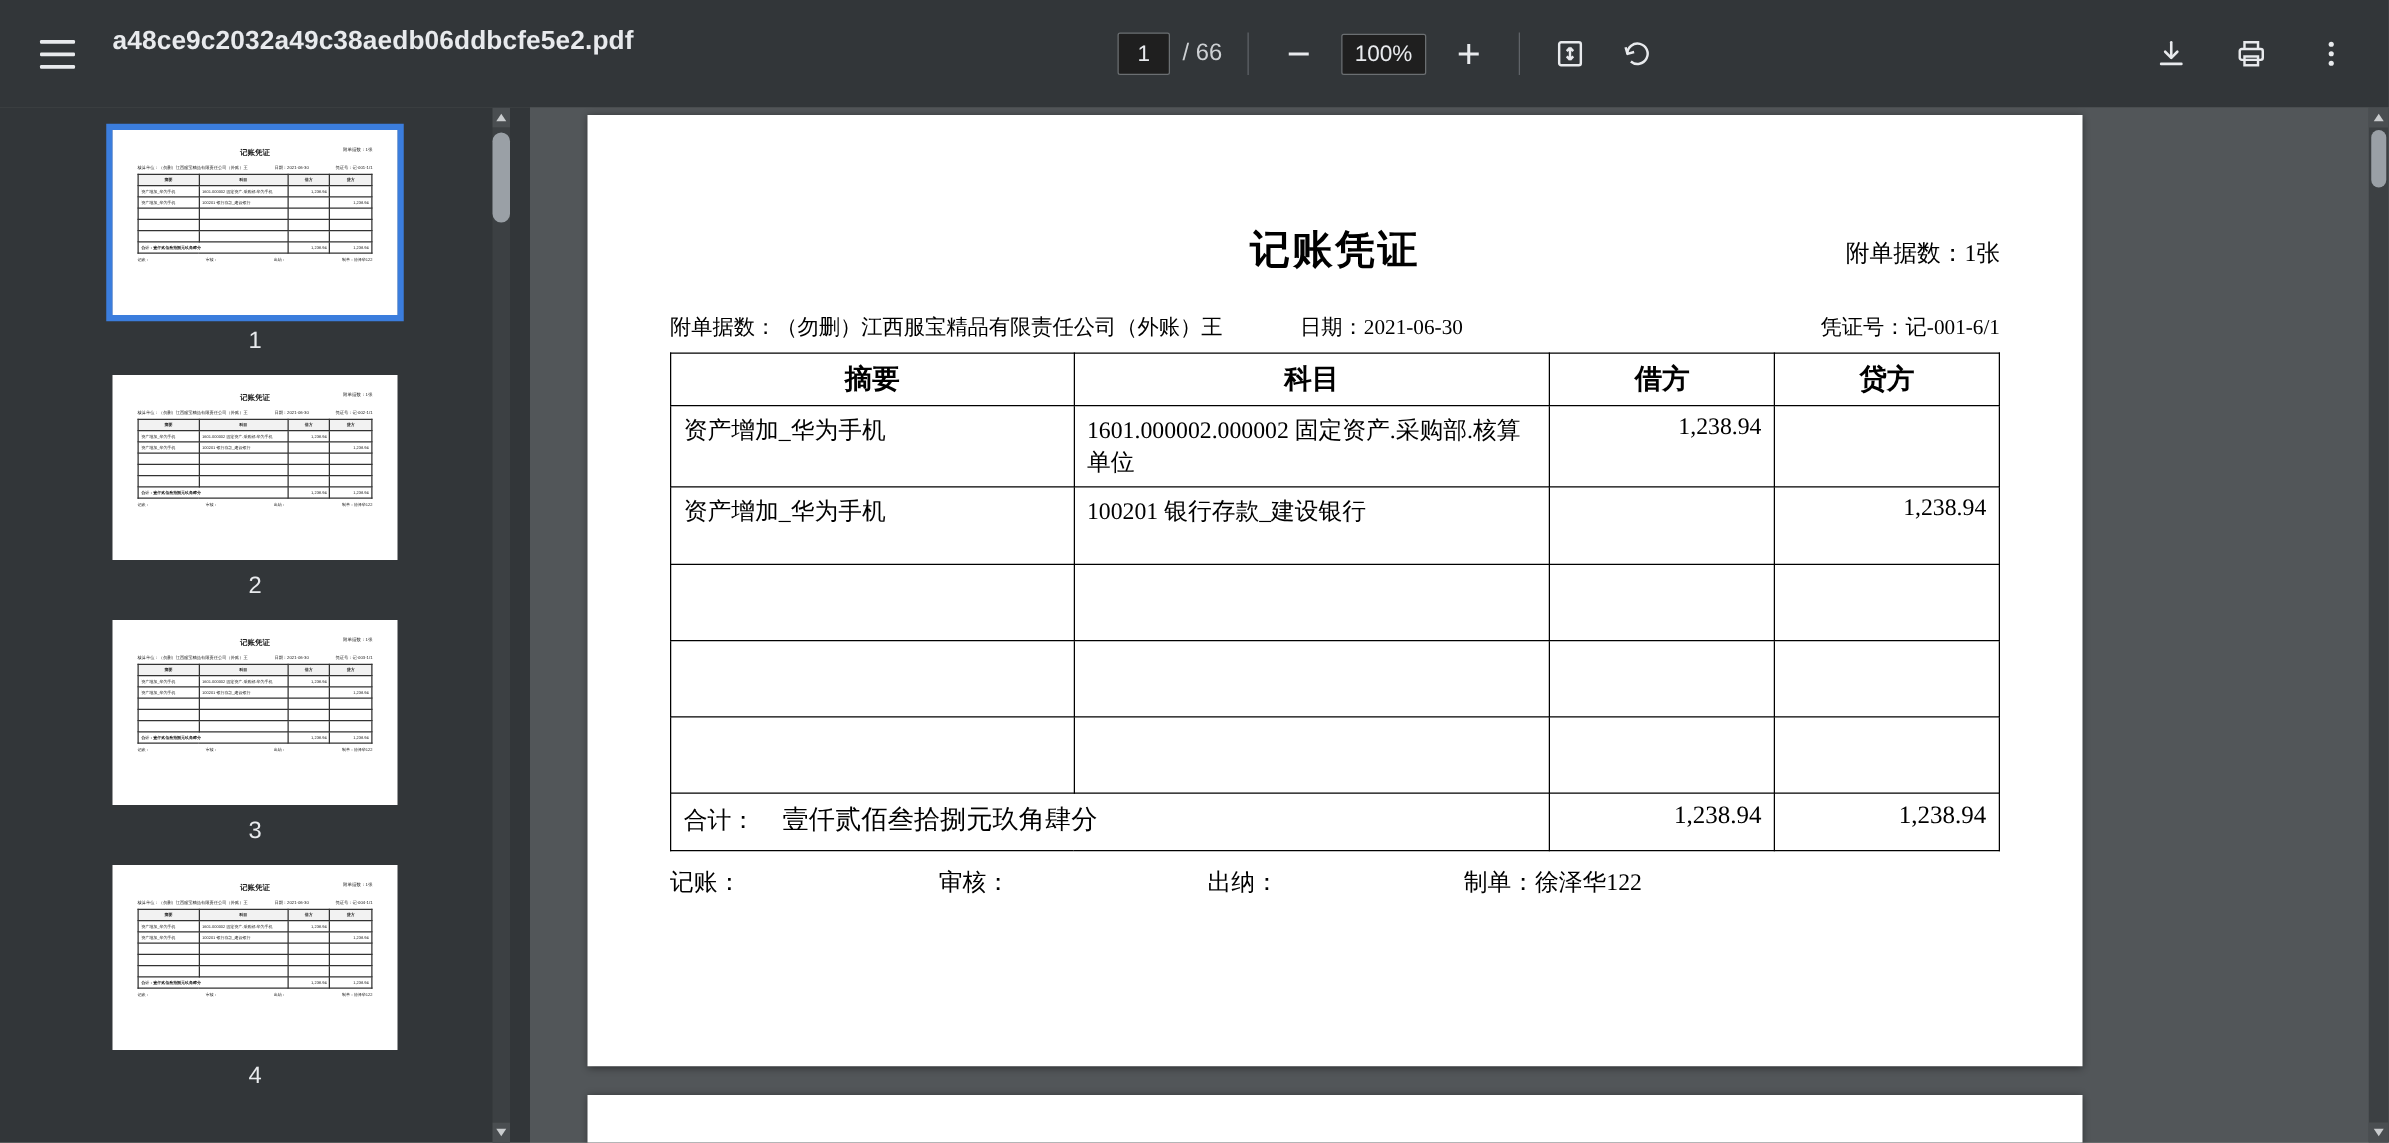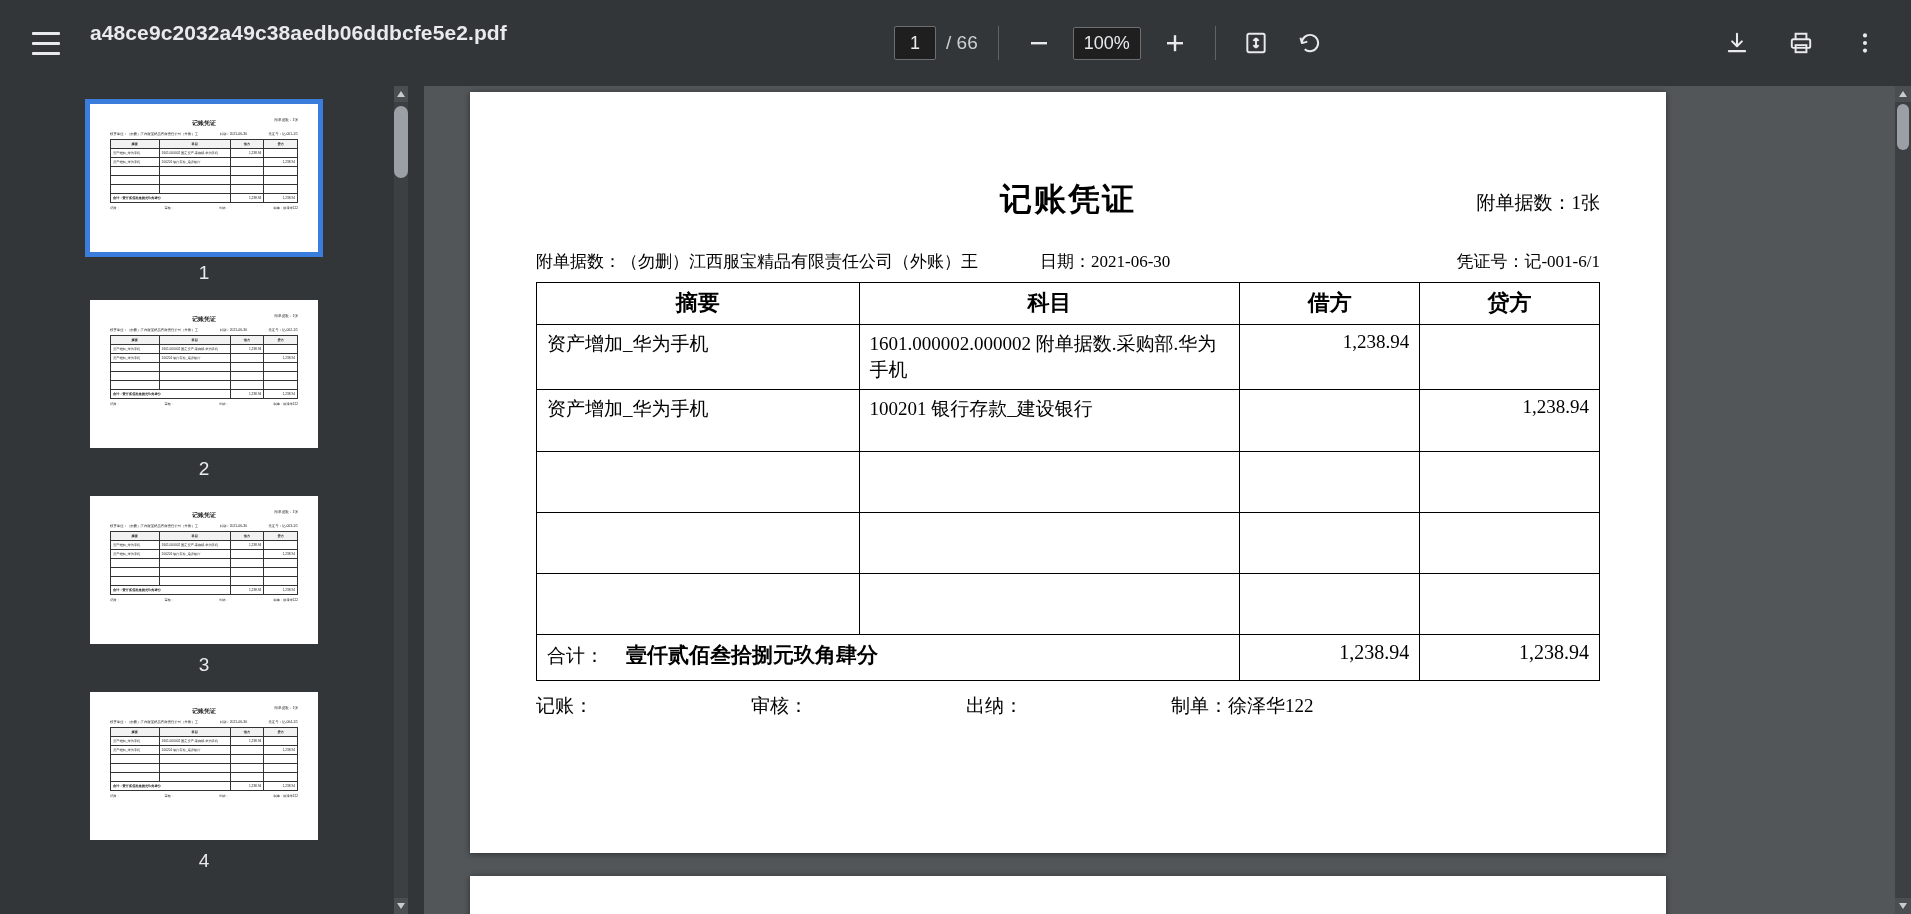--- a/index.html
+++ b/index.html
@@ -233,21 +233,21 @@
   }
   .col-abs { width: 305px; }
   .col-sub { width: 360px; }
   .col-deb { width: 170px; }
   .col-cre { width: 170px; }
   td.num { text-align: right; font-family: "Liberation Serif", serif; }
   tr.datarow td { height: 62px; }
   tr.emptyrow td { height: 61px; }
   tr.total td { height: 46px; font-size: 20px; }
   .total-label { font-size: 19px; }
-  .total-cap { font-weight: bold; font-size: 21px; padding-left: 22px; }
+  .total-cap { font-weight: normal; font-size: 21px; padding-left: 22px; }
   .doc-foot {
     display: flex;
     font-size: 19px;
     margin-top: 12px;
   }
   .foot-a { width: 215px; }
   .foot-b { width: 215px; }
   .foot-c { width: 205px; }
   .foot-d { }
 
@@ -665,21 +665,21 @@
             <tr>
               <th>摘要</th>
               <th>科目</th>
               <th>借方</th>
               <th>贷方</th>
             </tr>
           </thead>
           <tbody>
             <tr class="datarow">
               <td>资产增加_华为手机</td>
-              <td>1601.000002.000002 附单据数.采购部.华为手机</td>
+              <td>1601.000002.000002 固定资产.采购部.核算单位</td>
               <td class="num">1,238.94</td>
               <td class="num"></td>
             </tr>
             <tr class="datarow">
               <td>资产增加_华为手机</td>
               <td>100201 银行存款_建设银行</td>
               <td class="num"></td>
               <td class="num">1,238.94</td>
             </tr>
             <tr class="emptyrow">

